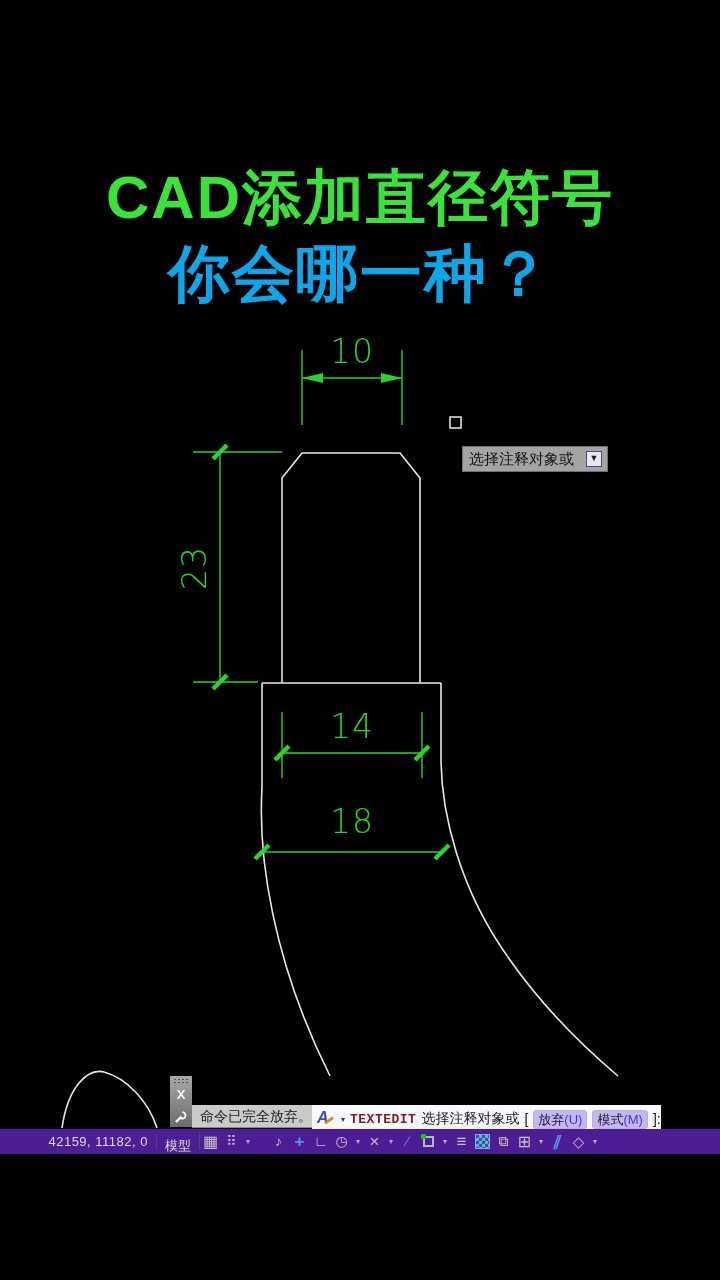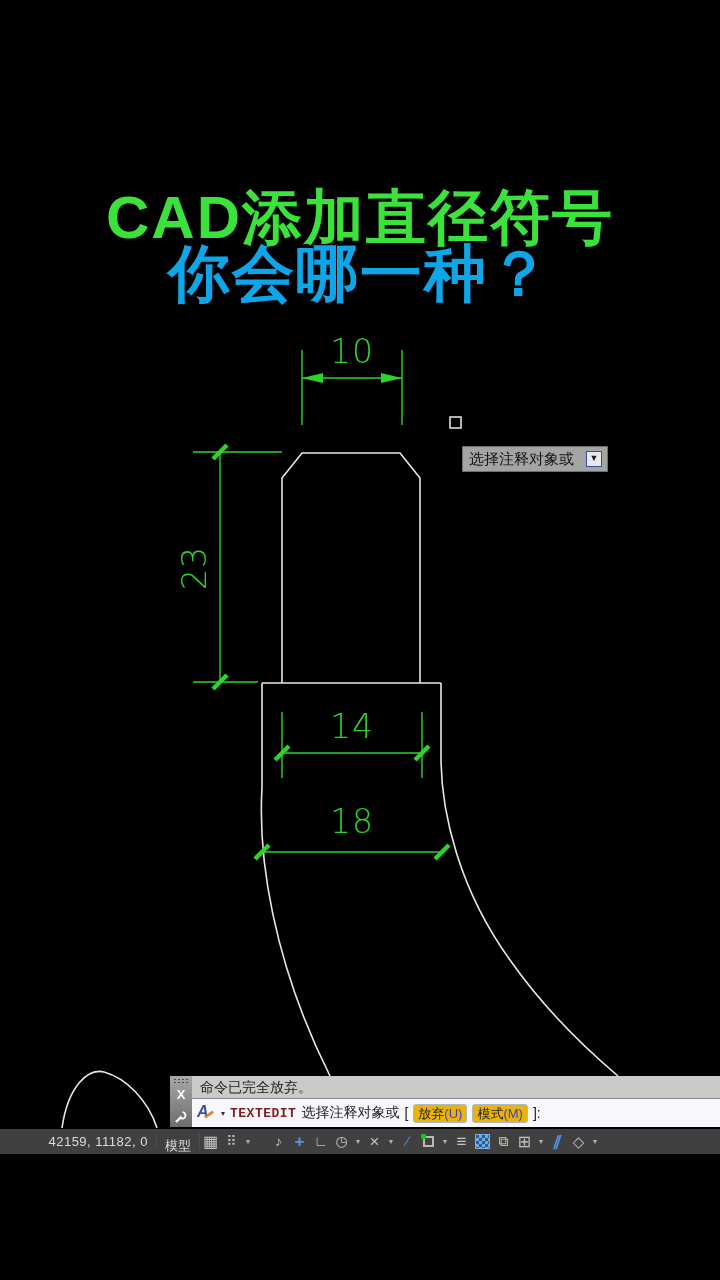--- a/index.html
+++ b/index.html
@@ -2,21 +2,21 @@
 <html><head>
 <meta charset="utf-8">
 <style>
   html,body{margin:0;padding:0;background:#000;}
   #stage{position:relative;width:720px;height:1280px;background:#000;overflow:hidden;
          font-family:"Liberation Sans",sans-serif;}
 
   
   .title-line{position:absolute;left:0;width:720px;text-align:center;
               font-weight:600;letter-spacing:2px;white-space:nowrap;}
-  #title1{top:158px;font-size:60px;color:#3ce23c;margin-top:20px;}
+  #title1{top:158px;font-size:60px;color:#3ce23c;}
   #title2{top:232px;font-size:62px;color:#0ea5e9;}
 
   
   #cad-svg{position:absolute;left:0;top:0;width:720px;height:1280px;}
   .wline{stroke:#e8e8e8;stroke-width:1.6;fill:none;}
   .gline{stroke:#2bd32b;stroke-width:1.4;fill:none;}
   .gtick{stroke:#2bd32b;stroke-width:4.5;fill:none;}
   .garrow{fill:#2bd32b;stroke:none;}
   .gtext{fill:#2bd32b;font-family:"DejaVu Sans",sans-serif;font-weight:300;
          font-size:33px;letter-spacing:1px;}
@@ -35,42 +35,42 @@
   #cmdwin{position:absolute;left:170px;top:1076px;width:550px;height:51px;
           display:flex;box-shadow:0 1px 0 #000;}
   #cmd-strip{width:22px;background:linear-gradient(180deg,#a8a8a8,#6c6c6c);
              position:relative;flex:none;}
   #cmd-grip{position:absolute;top:2px;left:3px;width:16px;height:7px;
             background-image:radial-gradient(#4a4a4a 1px, transparent 1.2px);
             background-size:4px 3px;}
   #cmd-close{position:absolute;top:11px;left:0;width:22px;text-align:center;
              color:#fff;font-size:13px;font-weight:bold;cursor:default;}
   #cmd-wrench{position:absolute;bottom:3px;left:4px;}
-  #cmd-main{flex:1;display:flex;flex-direction:column;min-width:0;}
+  #cmd-main{flex:1;display:flex;flex-direction:row;min-width:0;margin-top:29px;}
   #cmd-history{height:22px;background:#cccac9;border-bottom:1px solid #8a8a8e;
                font-size:14px;color:#1c1c1c;line-height:22px;padding-left:8px;
                white-space:nowrap;}
   #cmd-input{height:28px;background:#f8f7fb;display:flex;align-items:center;
              font-size:14px;color:#1a1a1a;padding-left:4px;gap:5px;white-space:nowrap;}
   #acad-a{position:relative;width:20px;height:20px;flex:none;}
   #acad-a .a-letter{position:absolute;left:1px;top:0;font-size:16px;font-weight:bold;
             font-style:italic;color:#3b4fa0;}
   #acad-a .a-pencil{position:absolute;left:8px;top:10px;width:10px;height:3px;
             background:#d98a2b;transform:rotate(-35deg);}
   #acad-caret{font-size:8px;color:#333;flex:none;}
   #cmd-command{font-family:"Liberation Mono",monospace;font-weight:bold;
                font-size:13px;color:#7f1d1d;letter-spacing:.5px;}
-  .kw-pill{background:#eab308;border:1px solid #b0b8c6;border-radius:3px;
+  .kw-pill{background:#c4b5fd;border:1px solid #b0b8c6;border-radius:3px;
            padding:0 4px;font-size:13px;line-height:17px;display:inline-block;}
   .kw-key{color:#3c3ccc;}
   .cmd-plain{font-size:14px;color:#1a1a1a;}
 
   
   #statusbar{position:absolute;left:0;top:1129px;width:720px;height:25px;
-             background:#404040;display:flex;align-items:center;
+             background:#4c1d95;display:flex;align-items:center;
              color:#dcdcdc;font-size:13px;}
   #coords{width:148px;text-align:right;padding-right:8px;flex:none;
           border-right:1px solid #4c4f52;letter-spacing:.5px;}
   #model-btn{padding:0 8px;height:17px;line-height:25px;flex:none;
              border-right:1px solid #4c4f52;color:#dedede;}
   .sb-ico{width:21px;height:25px;line-height:25px;text-align:center;flex:none;
           color:#c2c2c2;font-size:14px;position:relative;}
   .sb-dd{width:12px;height:25px;line-height:25px;text-align:center;flex:none;
          color:#b2b2b2;font-size:8px;}
   .sb-gap{width:14px;flex:none;}

